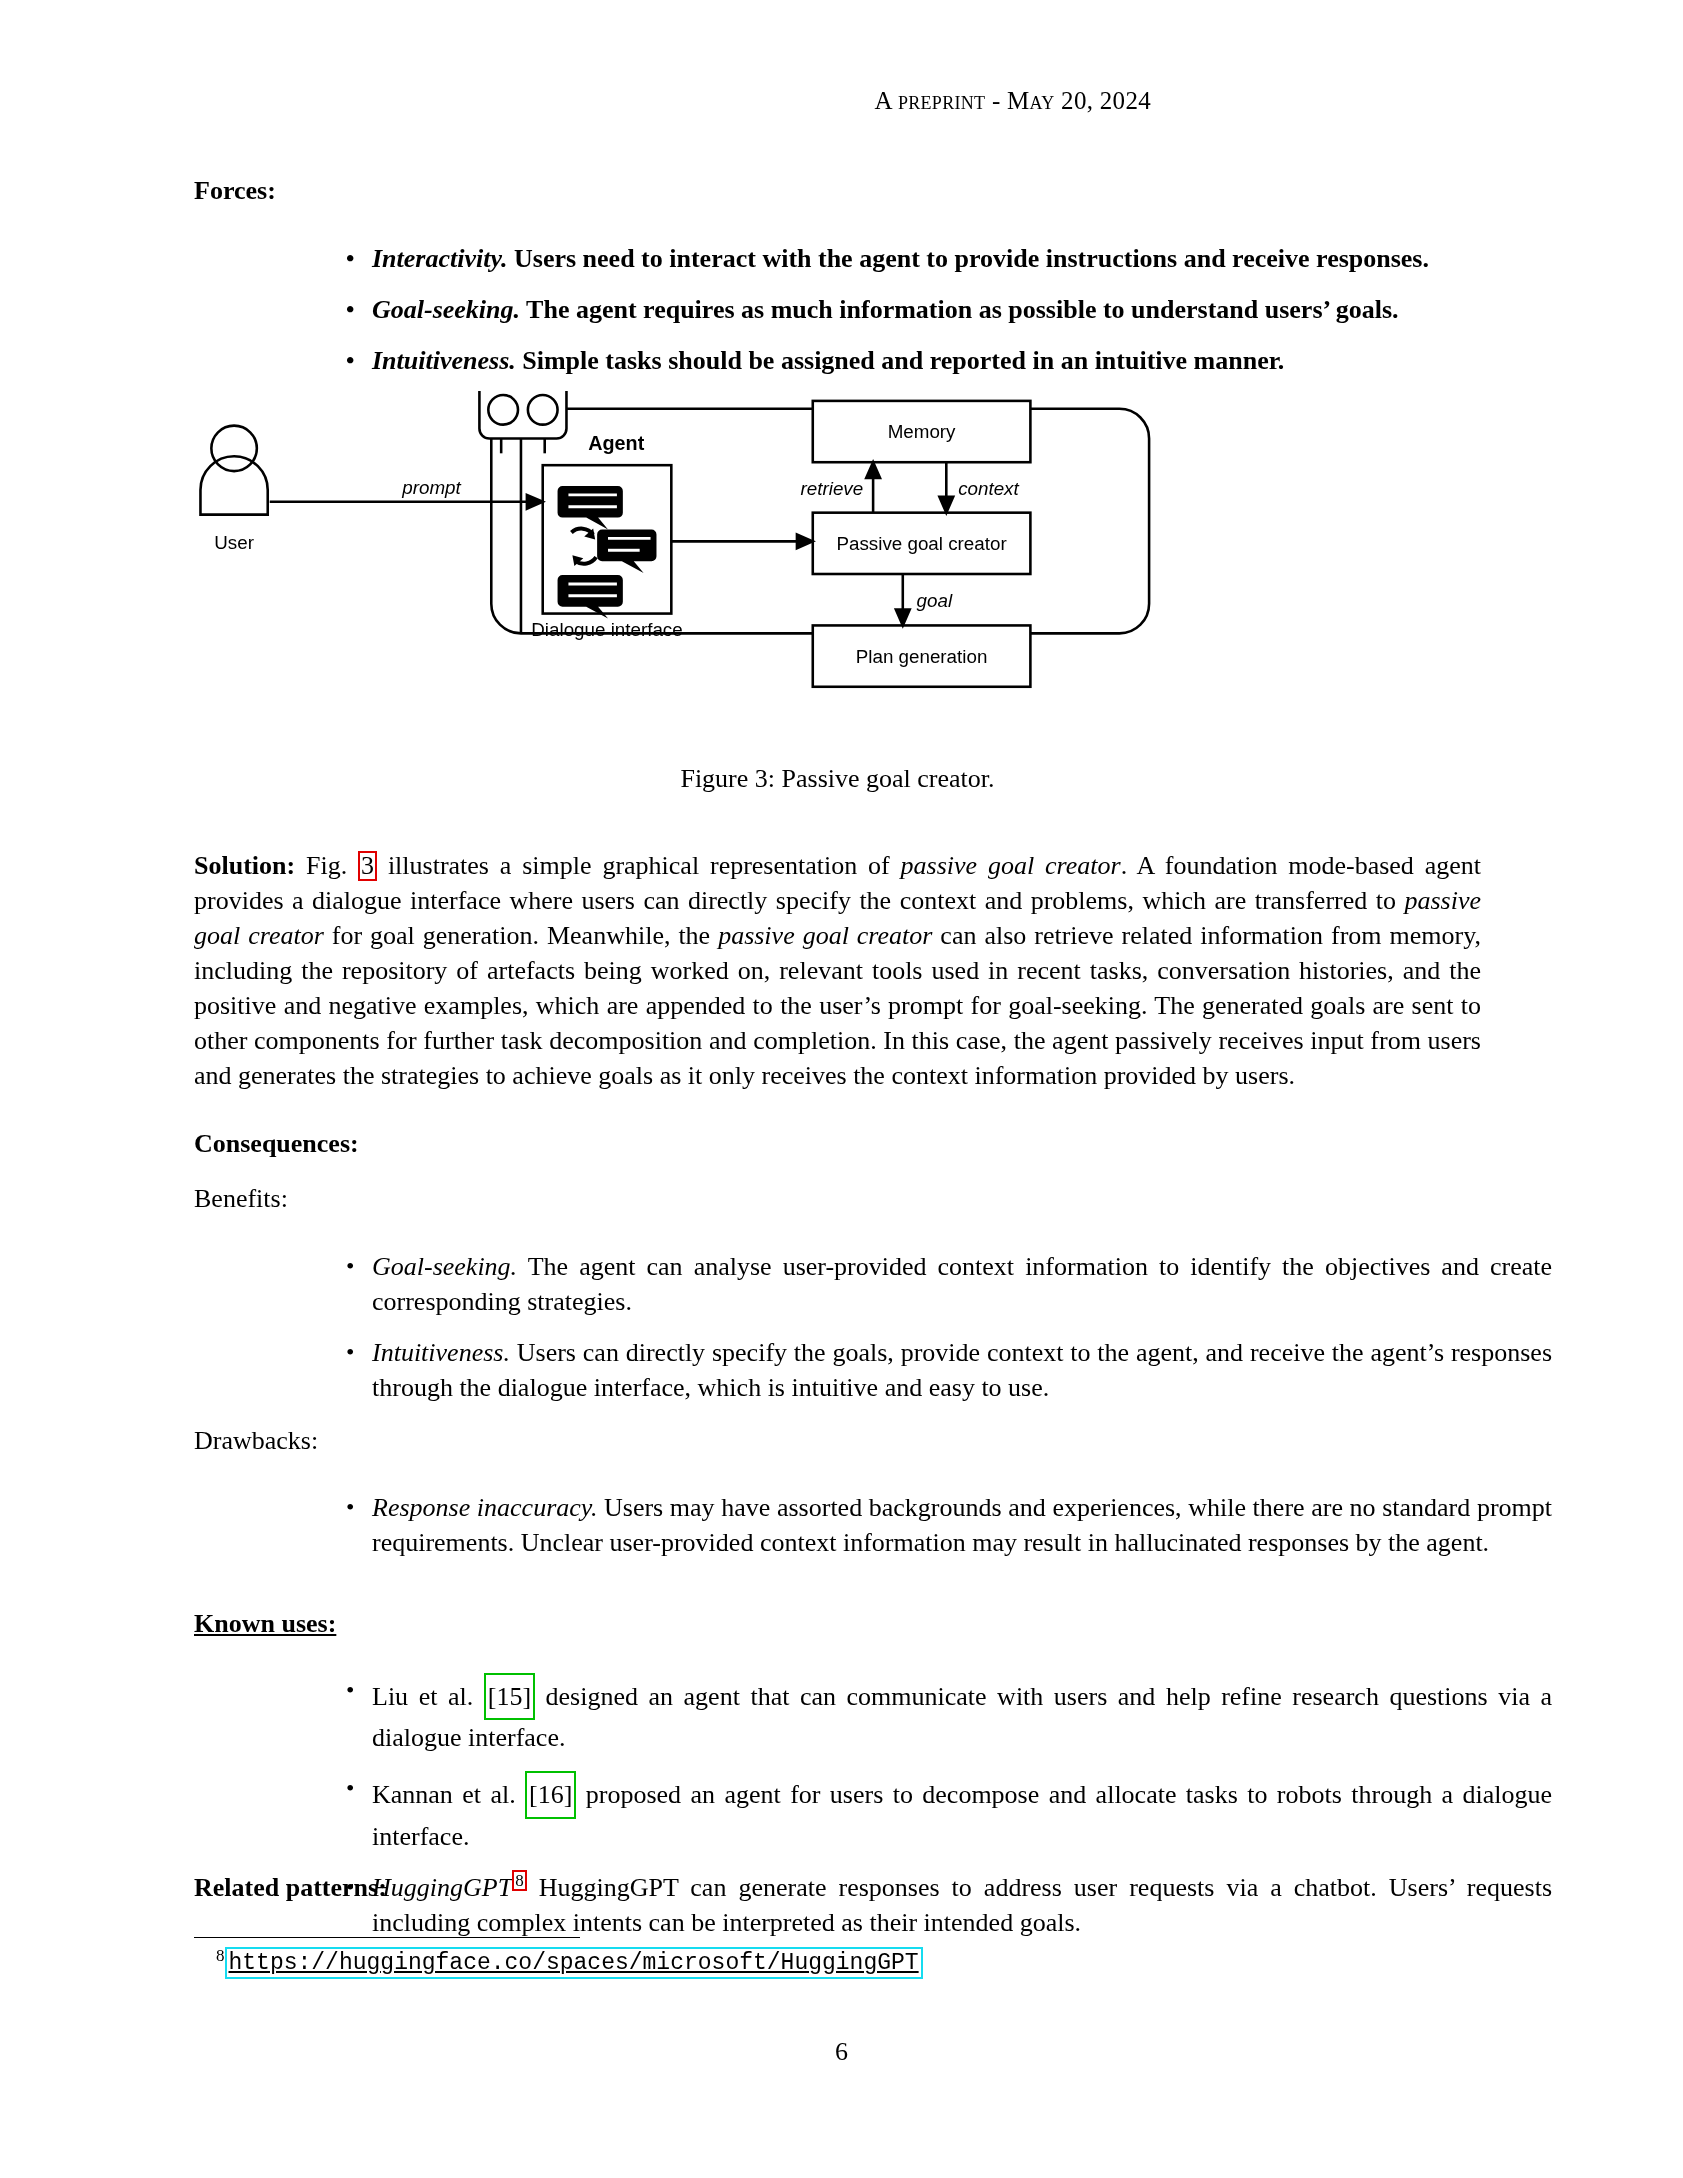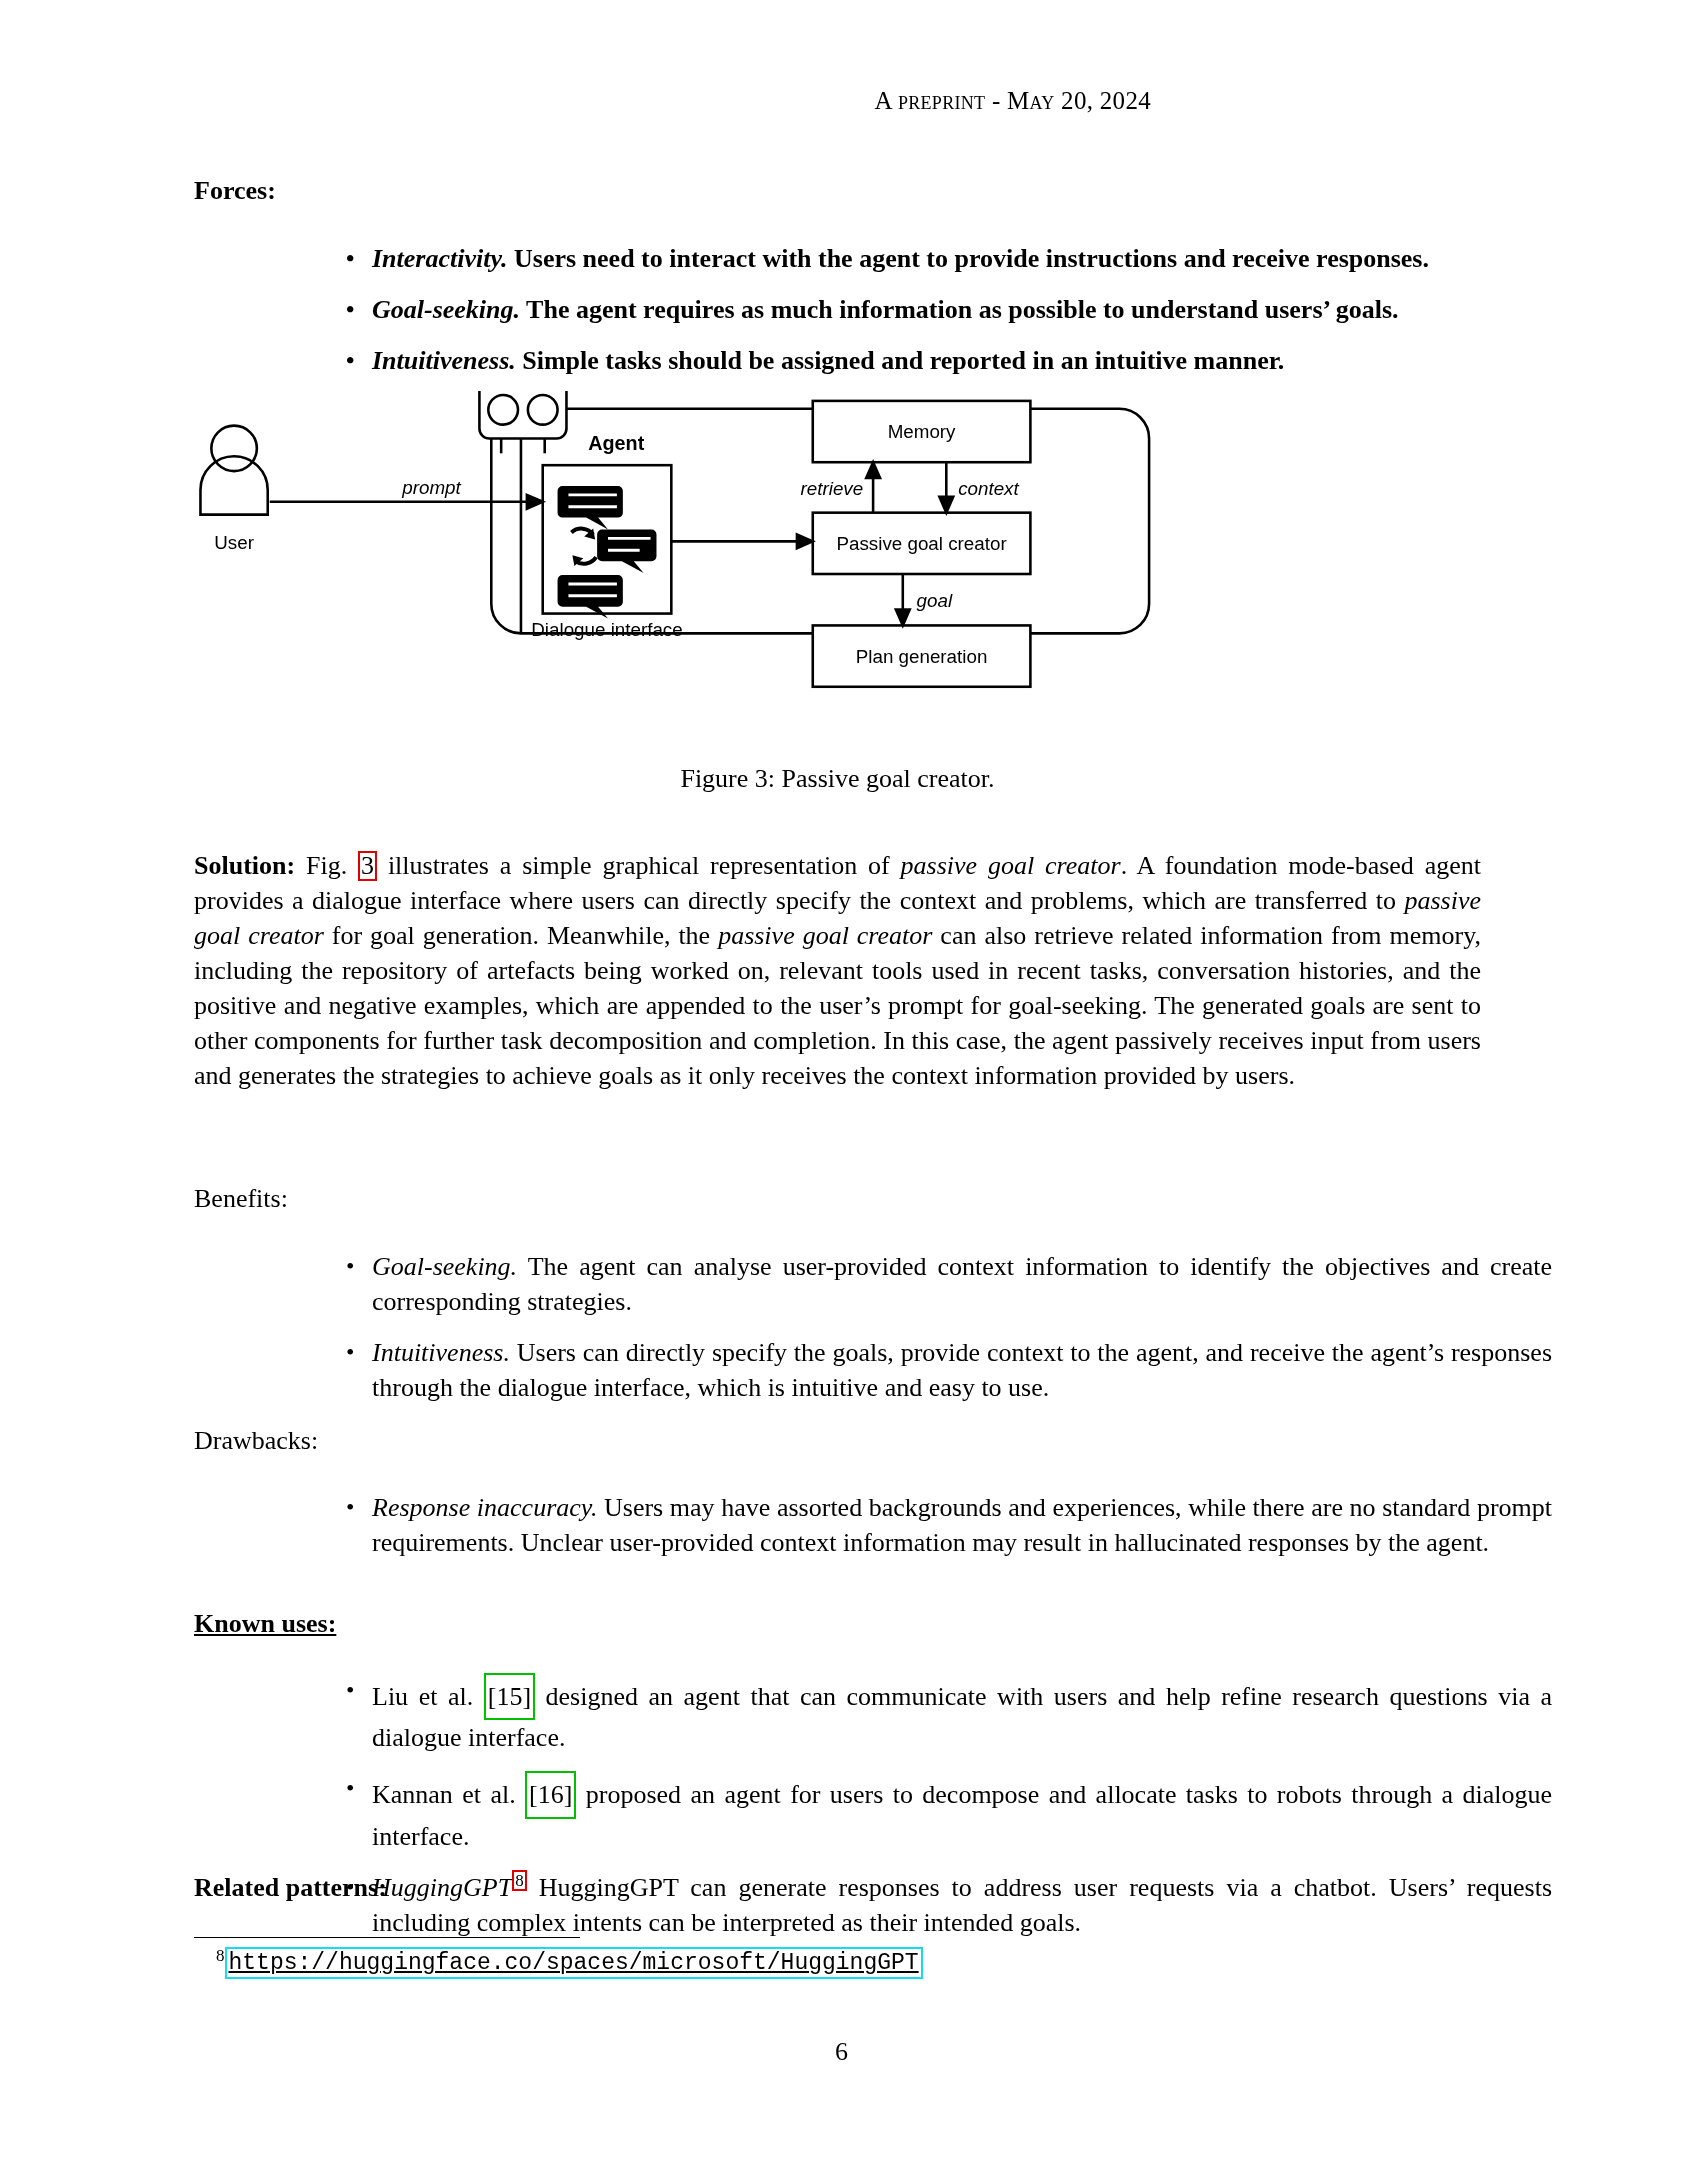--- a/index.html
+++ b/index.html
@@ -177,20 +177,23 @@
       </g>
     </svg>
   </div>
 
   <div class="caption">Figure 3: Passive goal creator.</div>
 
   <div class="col para" style="top:848px;">
     <b>Solution:</b><span> Fig. </span><span class="linkbox-red">3</span><span> illustrates a simple graphical representation of </span><i>passive goal creator</i><span>. A foundation mode-based agent provides a dialogue interface where users can directly specify the context and problems, which are transferred to </span><i>passive goal creator</i><span> for goal generation. Meanwhile, the </span><i>passive goal creator</i><span> can also retrieve related information from memory, including the repository of artefacts being worked on, relevant tools used in recent tasks, conversation histories, and the positive and negative examples, which are appended to the user’s prompt for goal-seeking. The generated goals are sent to other components for further task decomposition and completion. In this case, the agent passively receives input from users and generates the strategies to achieve goals as it only receives the context information provided by users.</span>
   </div>
 
+  <div class="col" style="top:1129px;">
+    <div class="h-bold">Consequences:</div>
+  </div>
   <div class="col plain" style="top:1184px;">
     <div>Benefits:</div>
   </div>
 
   <div class="col indent-bullets" style="top:1249px; left:265px;">
     <ul class="bullets">
       <li><i>Goal-seeking.</i><span> The agent can analyse user-provided context information to identify the objectives and create corresponding strategies.</span></li>
       <li><i>Intuitiveness.</i><span>  Users can directly specify the goals, provide context to the agent, and receive the agent’s responses through the dialogue interface, which is intuitive and easy to use.</span></li>
     </ul>
   </div>

